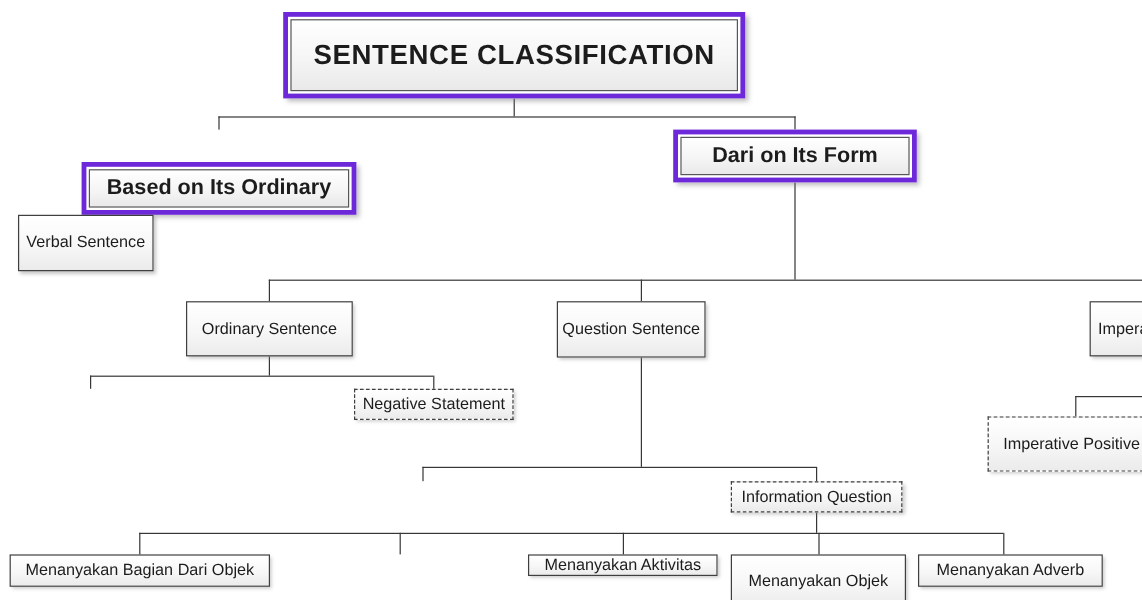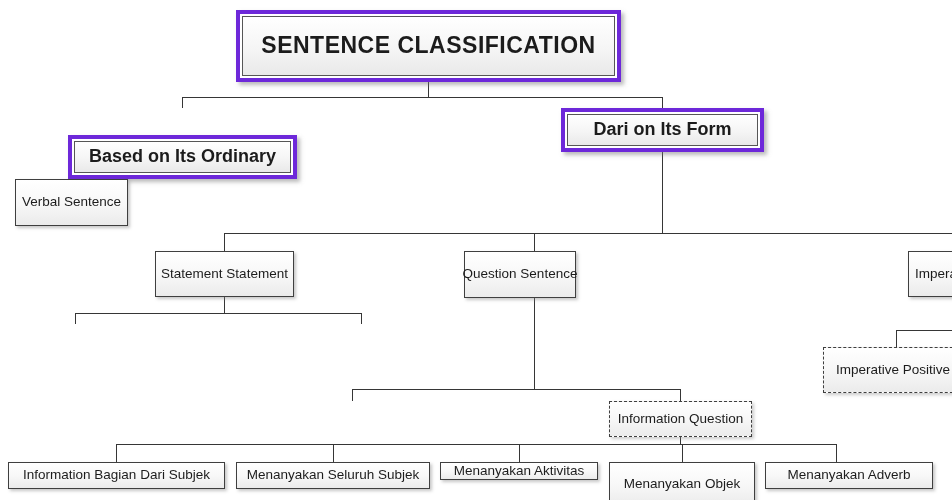--- a/index.html
+++ b/index.html
@@ -119,47 +119,47 @@
     <div class="double-inner">
       <span class="lbl level1-text">Dari on Its Form</span>
     </div>
   </div>
 
   <div class="box solid" style="left:15px; top:179px; width:113px; height:47px;">
     <span class="lbl">Verbal Sentence</span>
   </div>
 
   <div class="box solid" style="left:155px; top:251px; width:139px; height:46px;">
-    <span class="lbl">Statement Statement</span>
+    <span class="lbl">Ordinary Sentence</span>
   </div>
-  <div class="box solid" style="left:464px; top:251px; width:112px; height:47px;">
+  <div class="box solid" style="left:464px; top:251px; width:124px; height:47px;">
     <span class="lbl">Question Sentence</span>
   </div>
   <div class="box solid" style="left:908px; top:251px; width:138px; height:46px;">
     <span class="lbl">Imperative Sentence</span>
   </div>
 
+  <div class="box dashed" style="left:295px; top:324px; width:133px; height:26px;">
+    <span class="lbl">Negative Statement</span>
+  </div>
 
   <div class="box dashed" style="left:823px; top:347px; width:140px; height:46px;">
     <span class="lbl">Imperative Positive</span>
   </div>
 
-  <div class="box dashed" style="left:609px; top:401px; width:143px; height:36px;">
+  <div class="box dashed" style="left:609px; top:401px; width:143px; height:26px;">
     <span class="lbl">Information Question</span>
   </div>
 
   <div class="box solid" style="left:8px; top:462px; width:217px; height:27px;">
-    <span class="lbl">Information Bagian Dari Subjek</span>
-  </div>
-  <div class="box solid" style="left:236px; top:462px; width:194px; height:27px;">
-    <span class="lbl">Menanyakan Seluruh Subjek</span>
+    <span class="lbl">Menanyakan Bagian Dari Objek</span>
   </div>
   <div class="box solid" style="left:440px; top:462px; width:158px; height:18px;">
     <span class="lbl">Menanyakan Aktivitas</span>
   </div>
   <div class="box solid" style="left:609px; top:462px; width:146px; height:44px;">
     <span class="lbl">Menanyakan Objek</span>
   </div>
-  <div class="box solid" style="left:765px; top:462px; width:168px; height:27px;text-align:right;">
+  <div class="box solid" style="left:765px; top:462px; width:154px; height:27px;text-align:right;">
     <span class="lbl">Menanyakan Adverb</span>
   </div>
 
 </div>
 
 </body></html>

